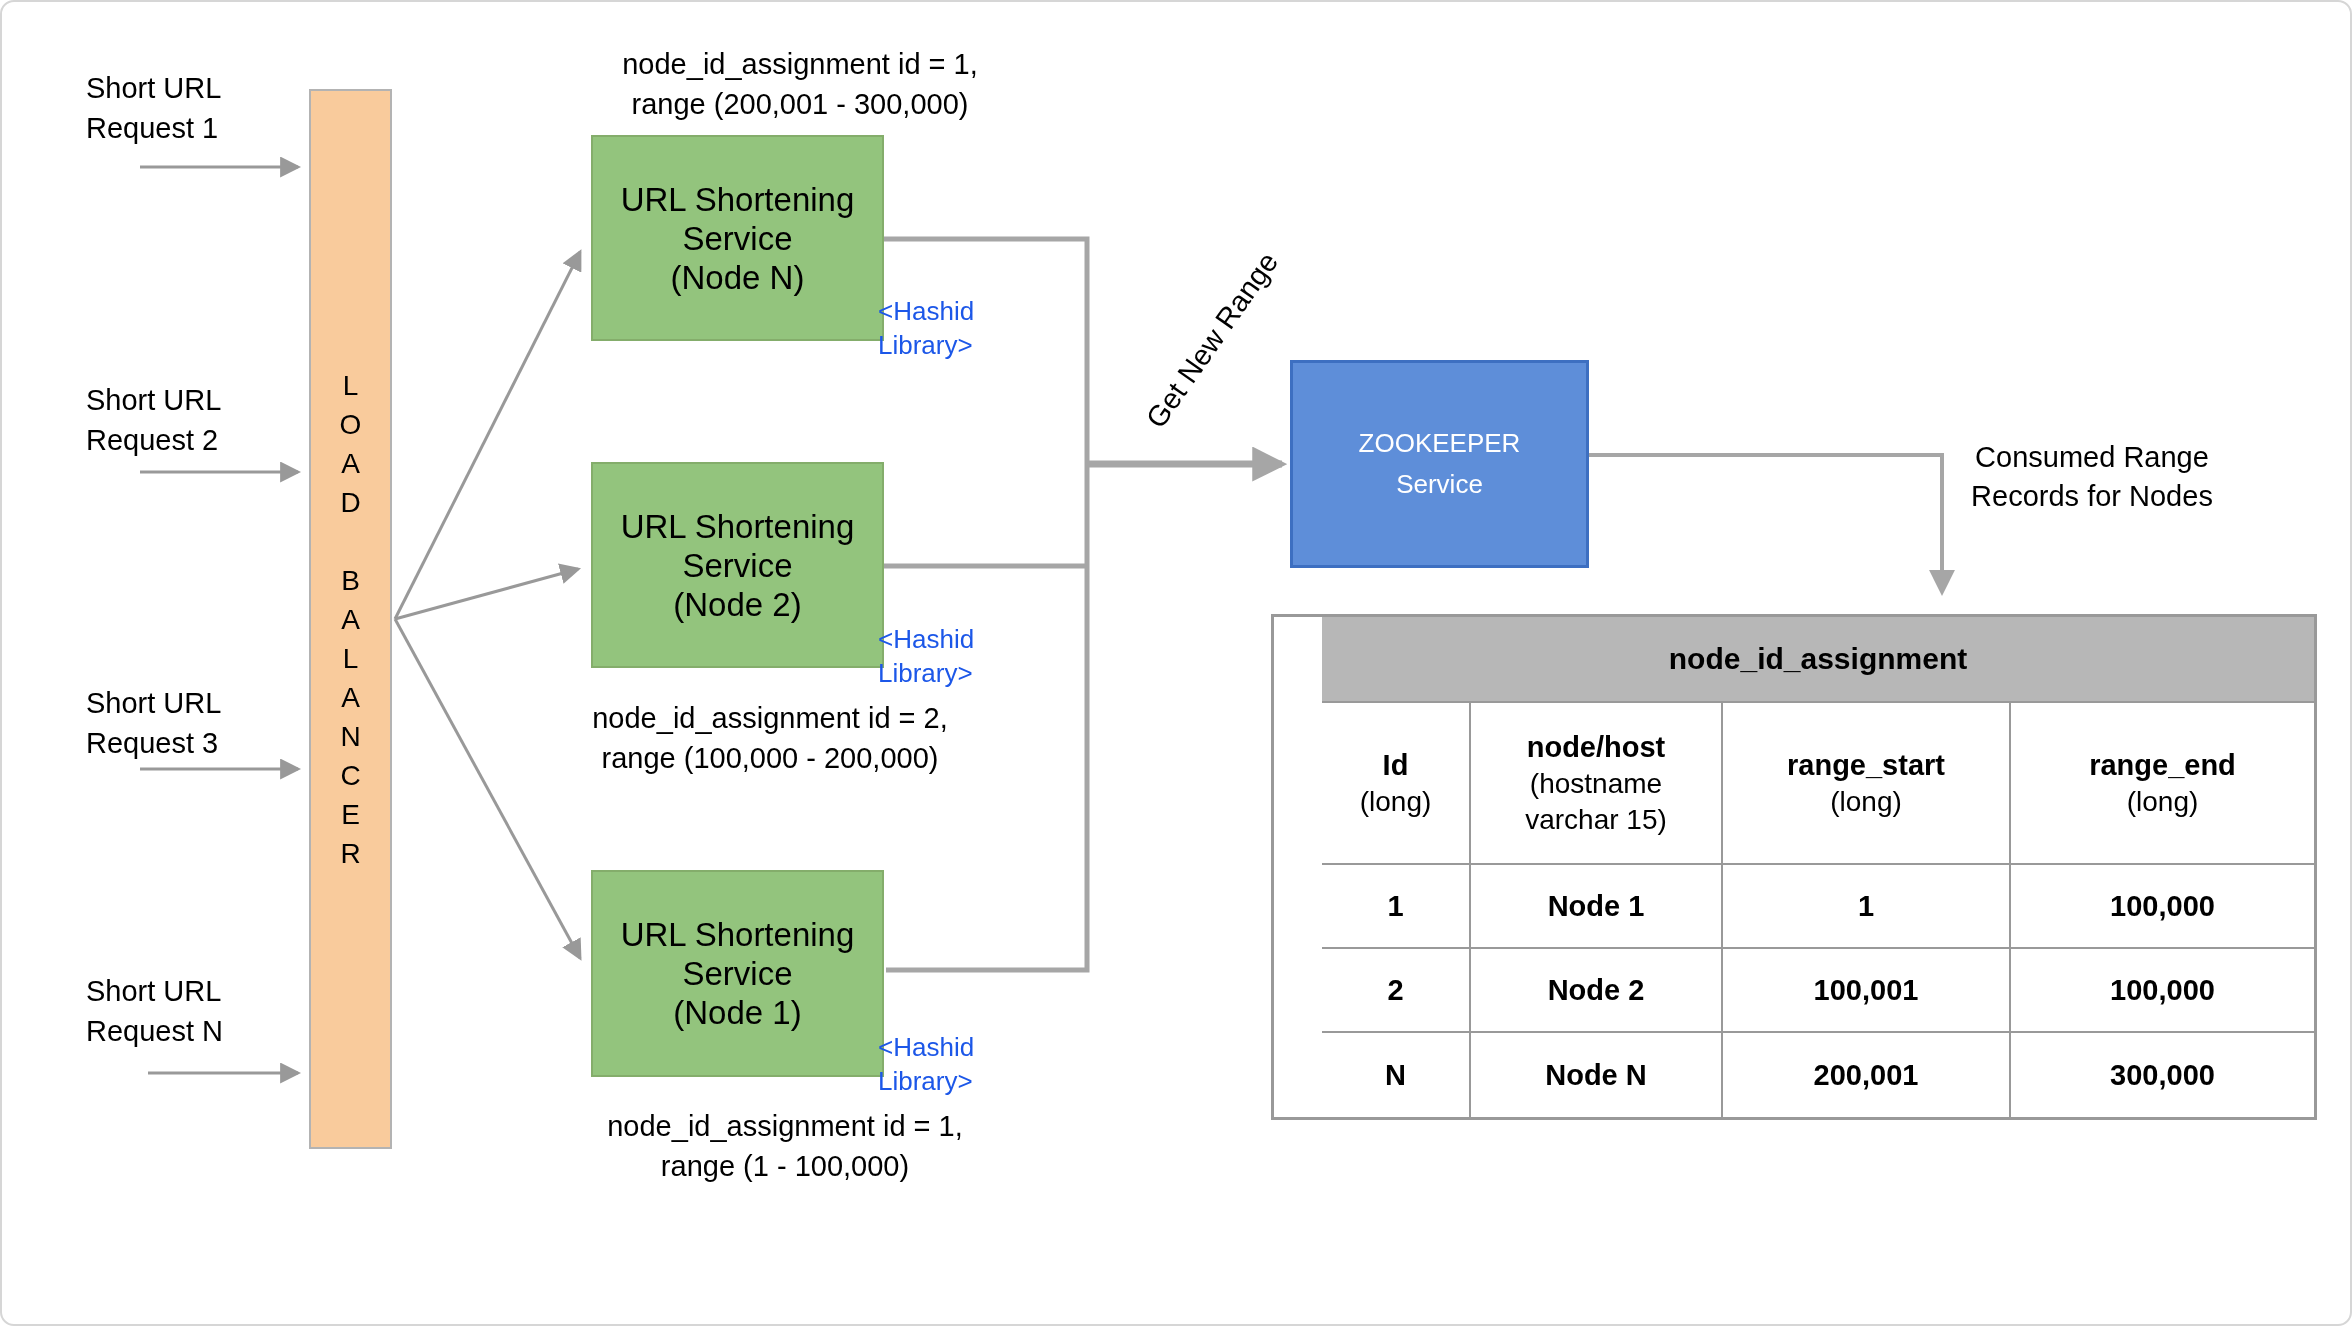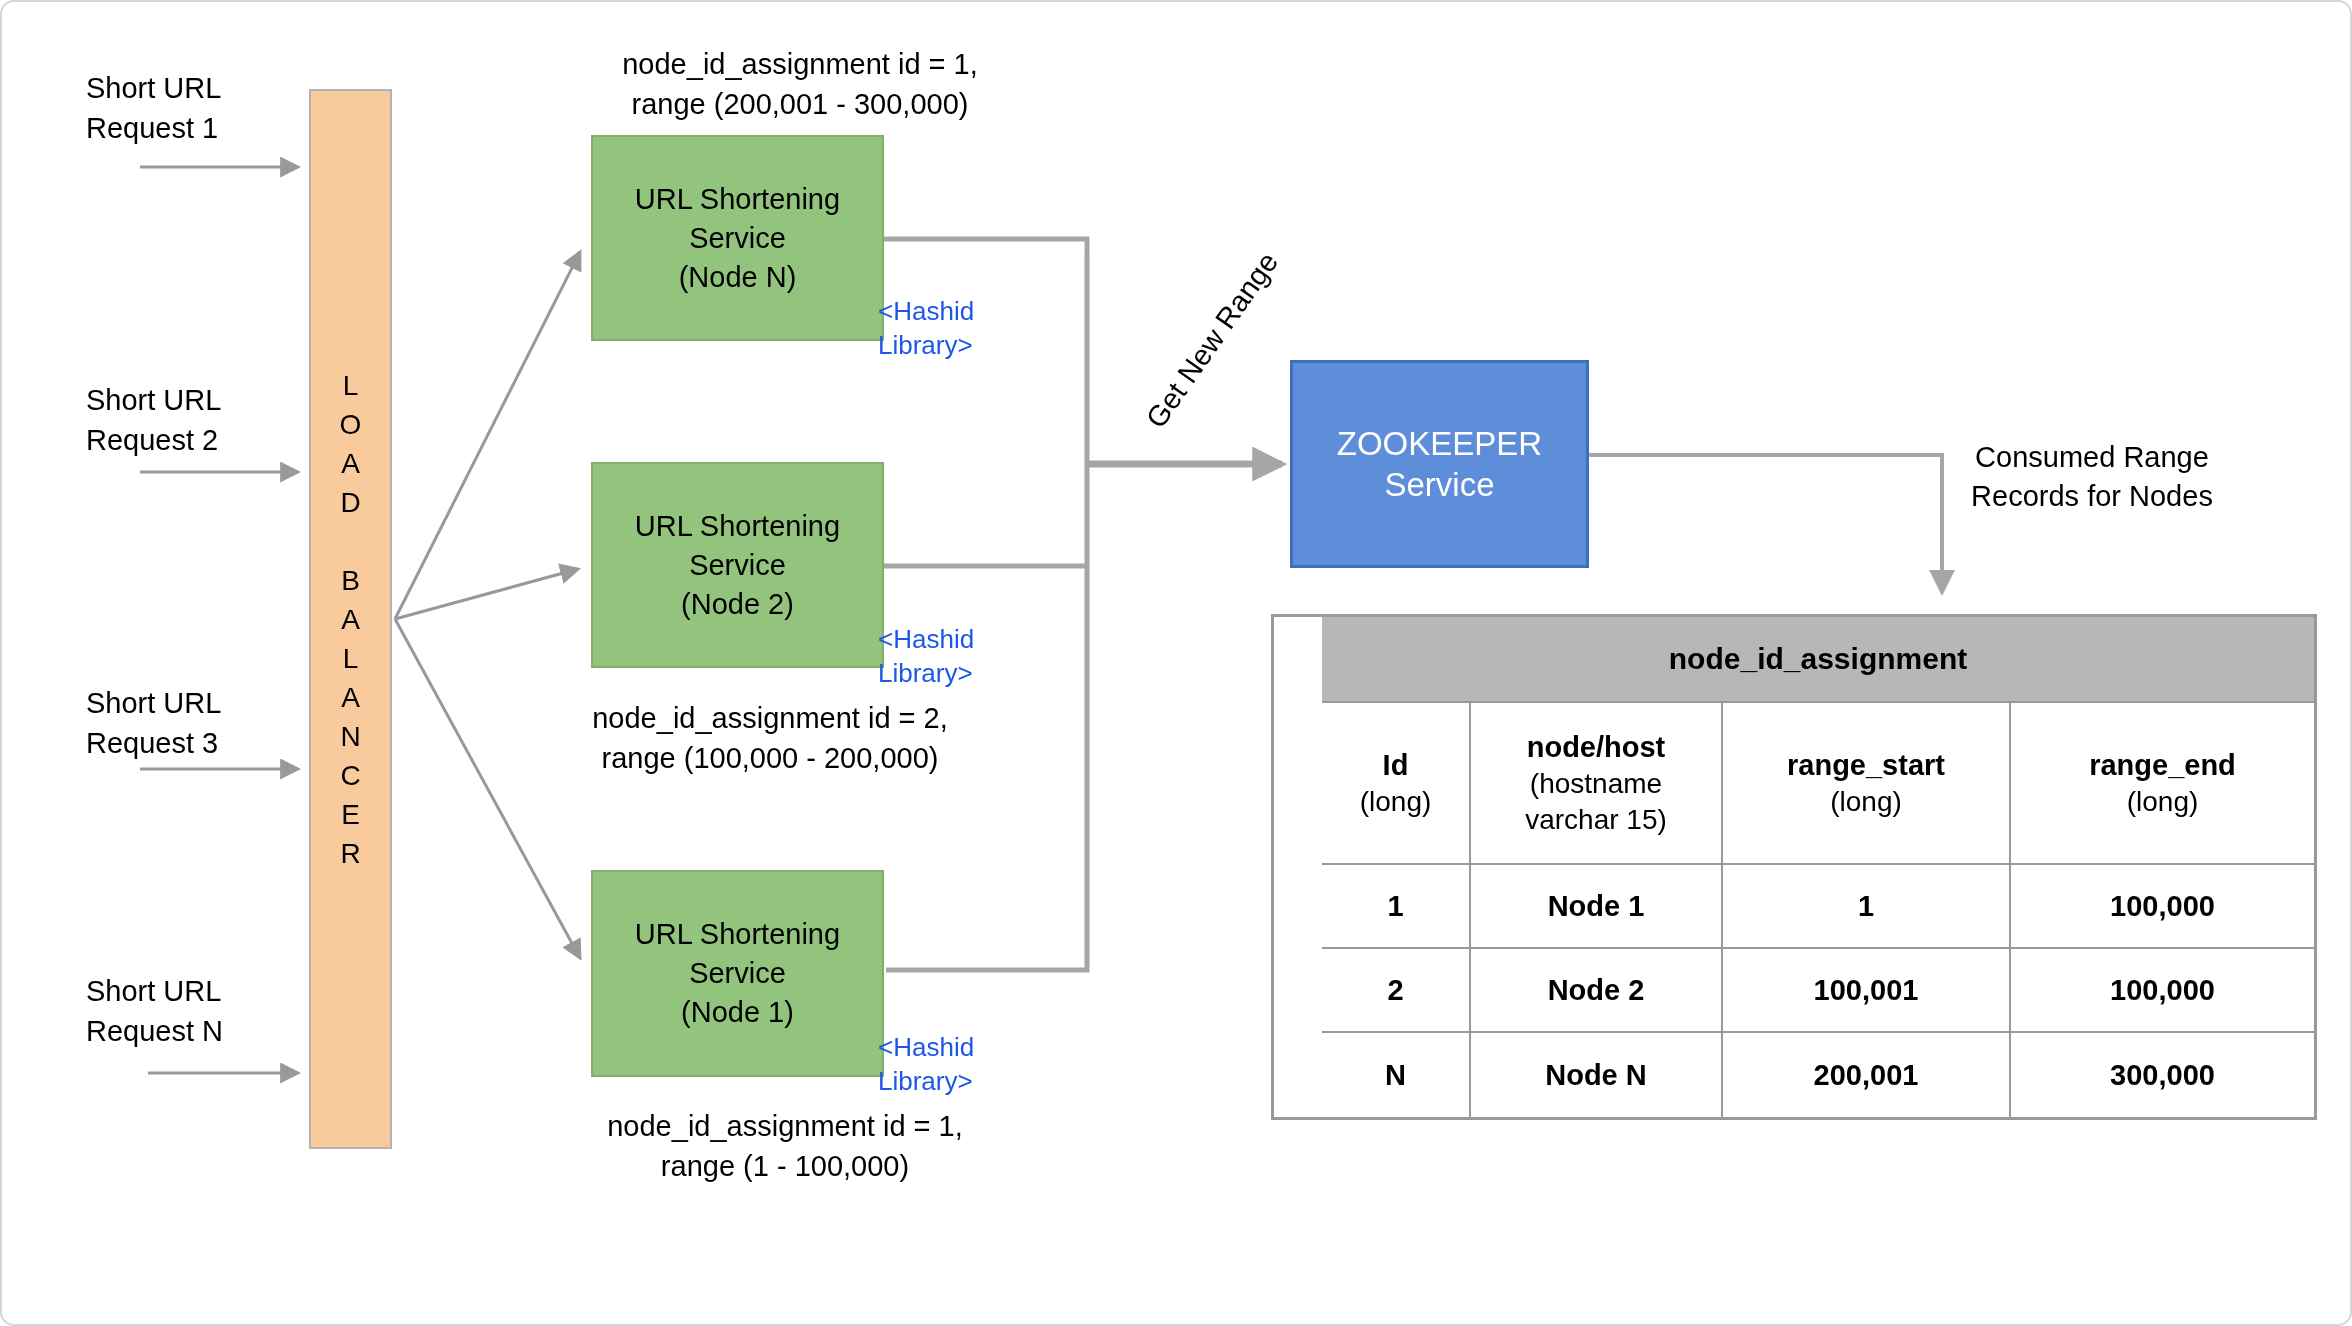--- a/index.html
+++ b/index.html
@@ -12,28 +12,28 @@
   svg.layer { position:absolute; left:0; top:0; pointer-events:none; }
 
   .req-label { font-size:29px; line-height:40px; white-space:pre-line; text-align:left; }
 
   .lb-box { left:307px; top:87px; width:83px; height:1060px; background:#f9cb9c;
     border:2px solid #b3b3b3; box-sizing:border-box; display:flex; align-items:center; justify-content:center; }
   .lb-text { font-size:28px; line-height:39px; text-align:center; white-space:pre-line; }
 
   .svc-box { left:589px; width:293px; height:206px; background:#93c47d; border:2px solid #84ad6b;
     box-sizing:border-box; display:flex; align-items:center; justify-content:center; }
-  .svc-text { font-size:29px; line-height:39px; text-align:center; white-space:pre-line; }
+  .svc-text { font-size:33px; line-height:39px; text-align:center; white-space:pre-line; }
 
   .node-label { font-size:29px; line-height:40px; text-align:center; white-space:pre-line; }
   .hashid { font-size:26px; line-height:34px; color:#1c57e8; white-space:pre-line; text-align:left; }
 
   .zk-box { left:1288px; top:358px; width:299px; height:208px; background:#5e8ed9; border:3px solid #3d6fc1;
     box-sizing:border-box; display:flex; align-items:center; justify-content:center; }
-  .zk-text { color:#ffffff; font-size:33px; line-height:41px; text-align:center; white-space:pre-line; }
+  .zk-text { color:#ffffff; font-size:26px; line-height:41px; text-align:center; white-space:pre-line; }
 
   .gnr-label { left:1040px; top:318px; width:340px; text-align:center; font-size:29px; line-height:40px;
     transform:rotate(-55deg); transform-origin:center center; }
 
   .consumed { left:1945px; top:436px; width:290px; font-size:29px; line-height:39px;
     text-align:center; white-space:pre-line; }
 
   .tbl { left:1269px; top:612px; width:1046px; border:3px solid #999; box-sizing:border-box; background:#fff;padding-left:48px; }
   .tbl-title { height:84px; background:#b7b7b7; border-bottom:2px solid #999;
     display:flex; align-items:center; justify-content:center; font-weight:bold; font-size:30px; }

